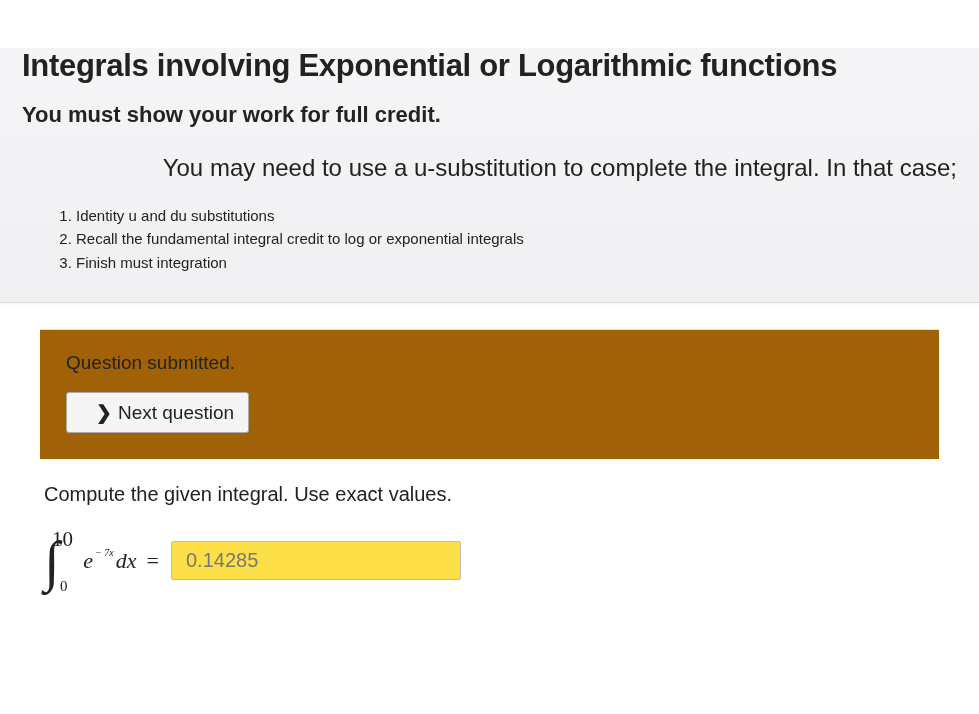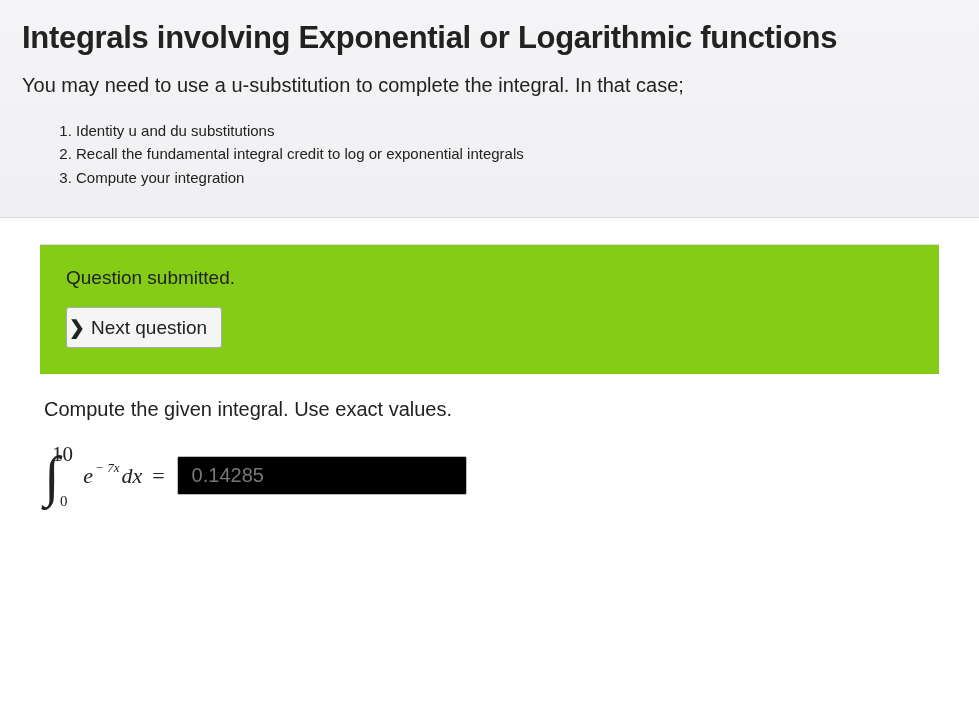--- a/index.html
+++ b/index.html
@@ -5,69 +5,71 @@
     * { box-sizing: border-box; margin: 0; padding: 0; }
     body {
       font-family: "Lucida Sans Unicode", "Lucida Grande", Verdana, sans-serif;
       background: #ffffff;
       width: 979px;
       height: 714px;
       overflow: hidden;
     }
     .header-panel {
       background: linear-gradient(to bottom, #f5f5f7, #f0f0f2);
-      padding: 20px 22px 28px 22px;
+      padding: 0 22px 28px 22px;
       border-bottom: 1px solid #ddd;
       box-shadow: 0 1px 3px rgba(0,0,0,0.05);
+      margin-top: 48px;
     }
     .title {
       font-size: 31px;
       font-weight: bold;
       color: #222;
       margin-bottom: 18px;
       letter-spacing: -0.3px;
     }
     .credit {
       font-size: 22px;
       font-weight: bold;
       color: #222;
       margin-bottom: 26px;
     }
     .intro {
-      font-size: 20px;
+      font-size: 24px;
       color: #222;
       margin-bottom: 22px;
+      text-align: right;
     }
     .steps {
       list-style: decimal;
       padding-left: 54px;
       font-size: 15px;
       color: #222;
       line-height: 1.55;
     }
     .content {
       padding: 26px 22px 0 22px;
     }
     .status-panel {
-      background: #84cc16;
+      background: #a16207;
       border-top: 1px solid #ddd;
       padding: 22px 26px 26px 26px;
       margin: 0 18px 24px 18px;
     }
     .status-text {
       font-size: 19px;
       color: #222;
       margin-bottom: 18px;
     }
     .next-btn {
       display: inline-block;
       background: #f5f5f5;
       border: 1px solid #aaa;
       border-radius: 3px;
-      padding: 8px 14px 8px 2px;
+      padding: 8px 14px 8px 29px;
       font-size: 19px;
       font-family: inherit;
       color: #222;
       cursor: pointer;
     }
     .next-btn .chev {
       font-weight: bold;
       margin-right: 6px;
     }
     .instruction {
@@ -109,55 +111,56 @@
     .integrand {
       margin-left: 20px;
       display: inline-flex;
       align-items: center;
       font-style: italic;
     }
     .base {
       font-style: italic;
     }
     .sup {
-      font-size: 13px;
+      font-size: 10px;
       vertical-align: super;
       position: relative;
       top: -8px;
       margin-left: 2px;
       font-style: italic;
     }
     .dx {
       margin-left: 2px;
     }
     .eq {
       margin: 0 12px 0 10px;
       font-style: normal;
     }
     .answer-box {
       border: 1px solid #bbb;
-      background: #000000;
+      background: #fde047;
       padding: 7px 14px;
       width: 290px;
       font-size: 20px;
       color: #777;
       font-family: "Lucida Sans Unicode", "Lucida Grande", Verdana, sans-serif;
       border-radius: 2px;
     }
   </style>
 </head>
 <body>
 
 <div class="header-panel">
   <h1 class="title">Integrals involving Exponential or Logarithmic functions</h1>
+  <h2 class="credit">You must show your work for full credit.</h2>
   <p class="intro">You may need to use a u-substitution to complete the integral.  In that case;</p>
   <ol class="steps">
     <li>Identity u and du substitutions</li>
     <li>Recall the fundamental integral credit to log or exponential integrals</li>
-    <li>Compute your integration</li>
+    <li>Finish must integration</li>
   </ol>
 </div>
 
 <div class="content">
   <div class="status-panel">
     <div class="status-text">Question submitted.</div>
     <button class="next-btn">
       <span class="chev">❯</span><span>Next question</span>
     </button>
   </div>

